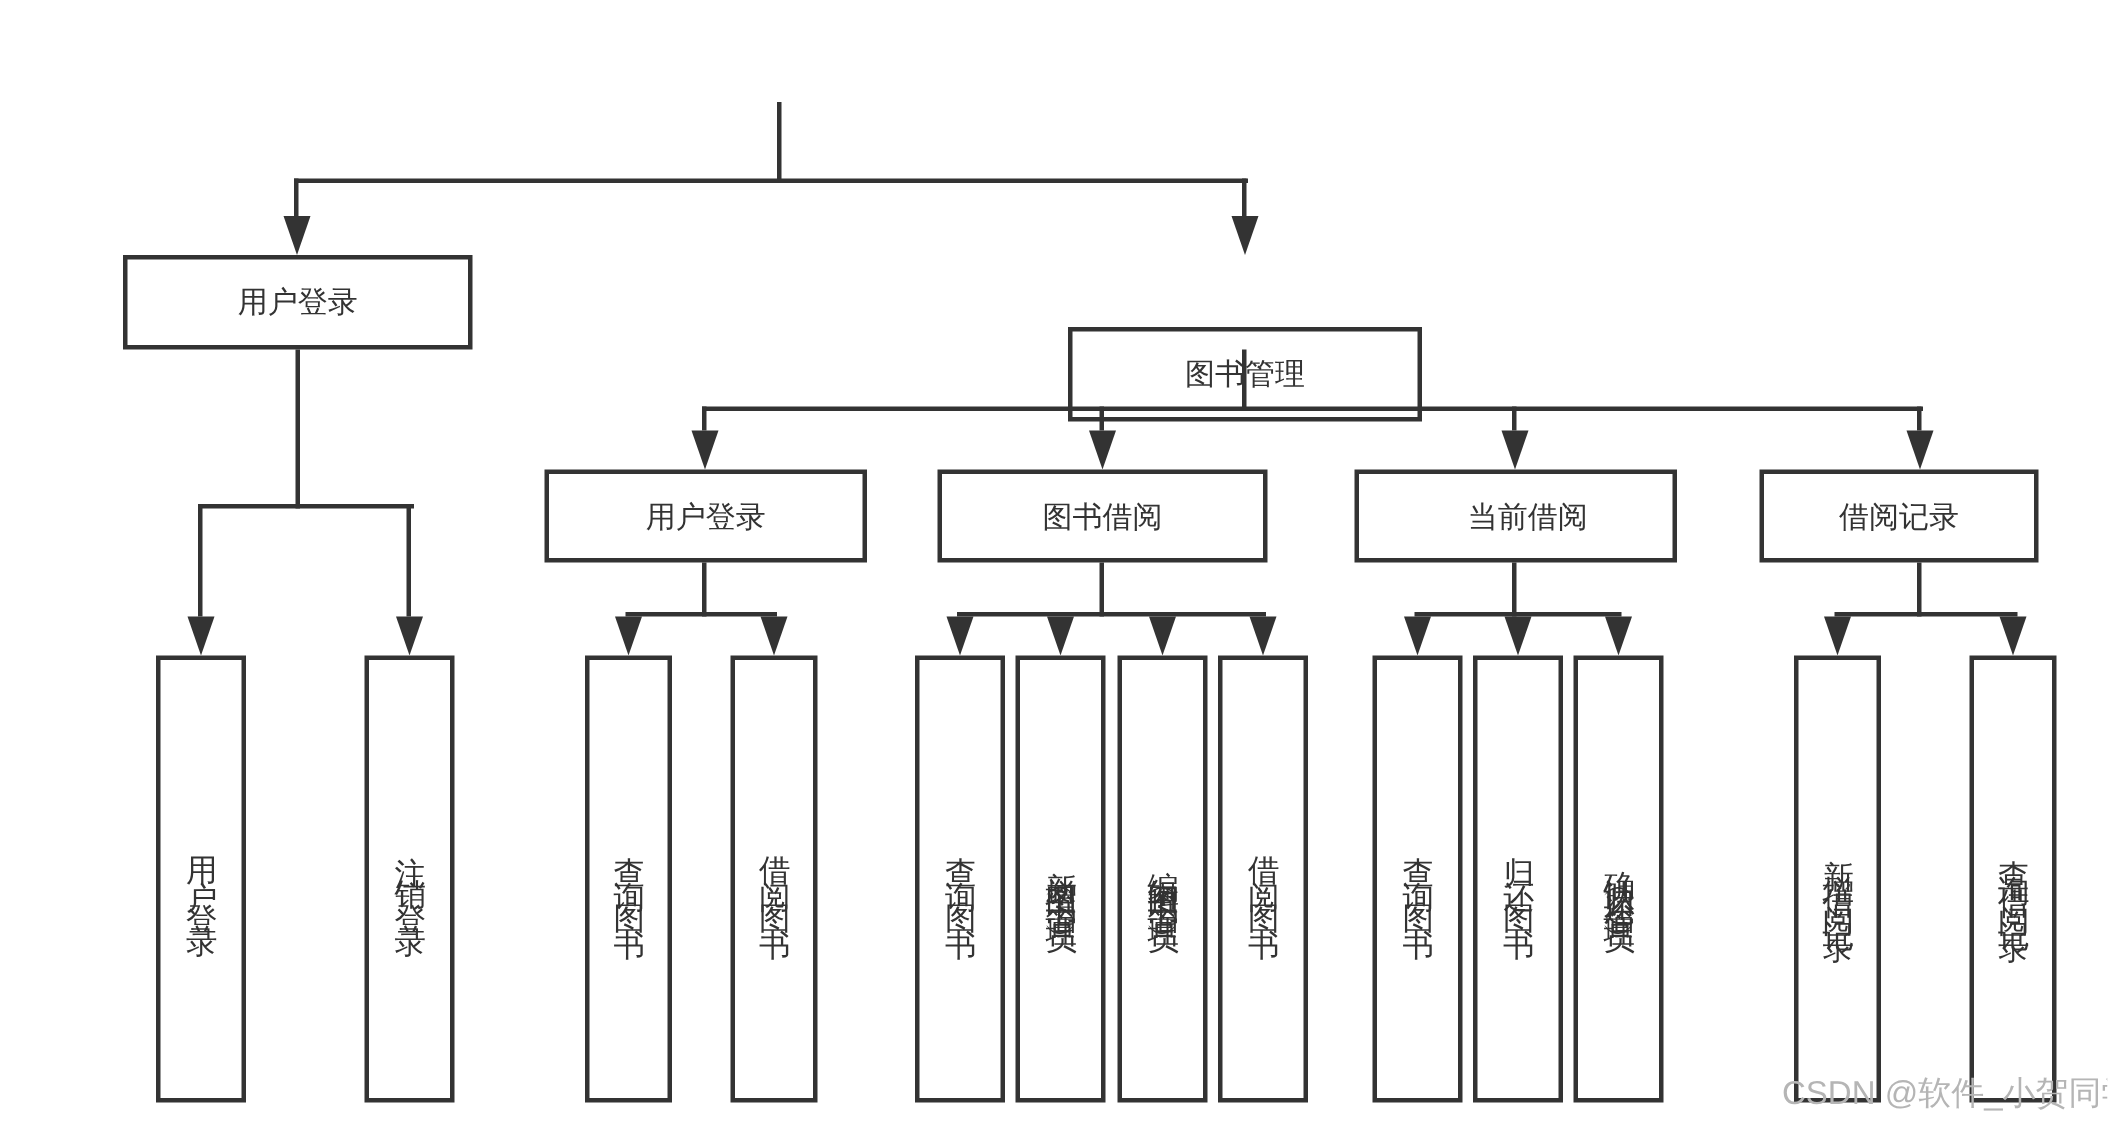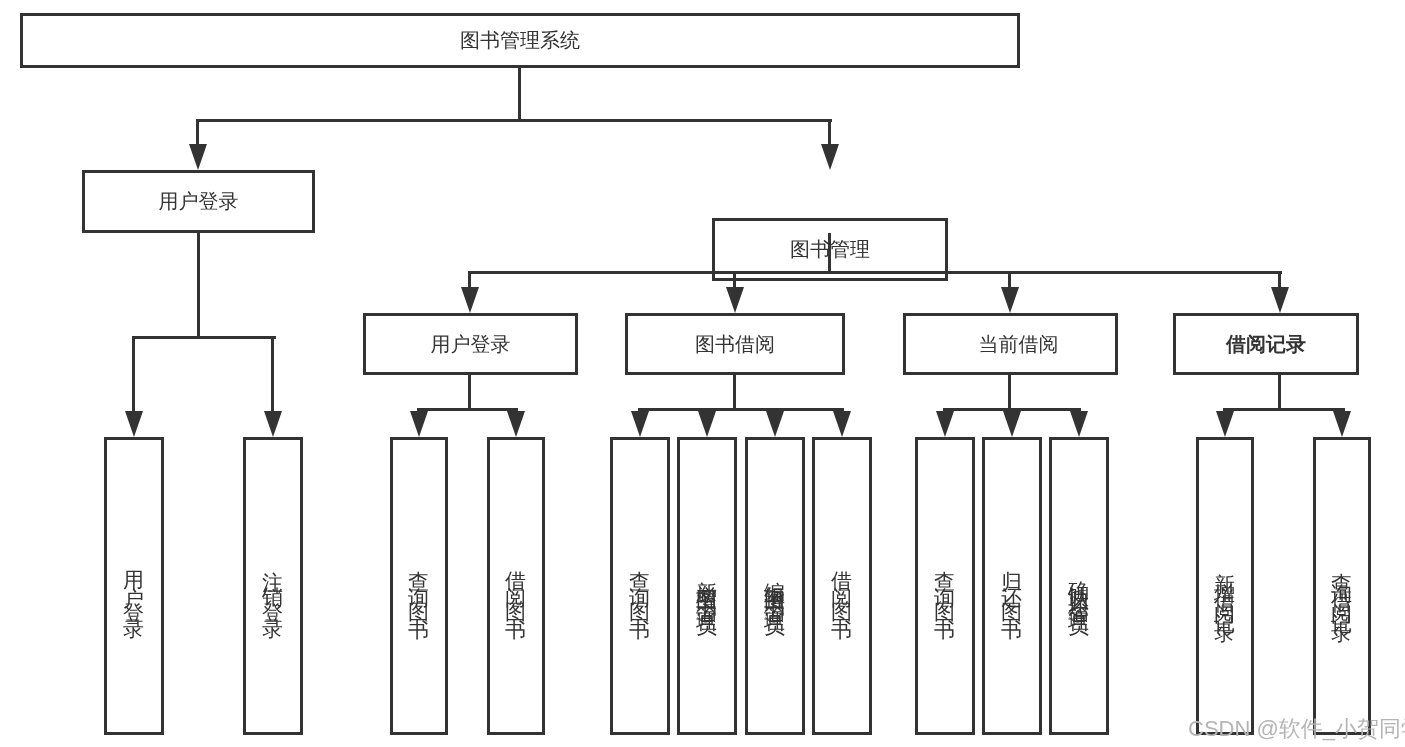--- a/index.html
+++ b/index.html
@@ -30,21 +30,20 @@
   .watermark{
     position:absolute;left:1188px;top:714px;
     font-size:22px;color:#b5b5b5;white-space:nowrap;
   }
 </style>
 </head>
 <body>
 
 <div class="canvas">
 
-  <div class="node" style="left:20px;top:13px;width:1000px;height:55px;">图书管理系统</div>
 
   <div class="v" style="left:518px;top:68px;height:52px;"></div>
   <div class="h" style="left:196px;top:119px;width:636px;"></div>
   <div class="v" style="left:196px;top:119px;height:27px;"></div>
   <div class="ar" style="left:189px;top:144px;"></div>
   <div class="v" style="left:828px;top:119px;height:27px;"></div>
   <div class="ar" style="left:821px;top:144px;"></div>
 
   <div class="node" style="left:82px;top:170px;width:233px;height:63px;">用户登录</div>
   <div class="node" style="left:712px;top:170px;width:236px;height:63px;margin-top:48px;">图书管理</div>
@@ -63,21 +62,21 @@
   <div class="v" style="left:733px;top:271px;height:16px;"></div>
   <div class="ar" style="left:726px;top:287px;"></div>
   <div class="v" style="left:1008px;top:271px;height:16px;"></div>
   <div class="ar" style="left:1001px;top:287px;"></div>
   <div class="v" style="left:1278px;top:271px;height:16px;"></div>
   <div class="ar" style="left:1271px;top:287px;"></div>
 
   <div class="node" style="left:363px;top:313px;width:215px;height:62px;">用户登录</div>
   <div class="node" style="left:625px;top:313px;width:220px;height:62px;">图书借阅</div>
   <div class="node" style="left:903px;top:313px;width:215px;height:62px;padding-left:16px;">当前借阅</div>
-  <div class="node" style="left:1173px;top:313px;width:186px;height:62px;font-weight:bold;">借阅记录</div>
+  <div class="node" style="left:1173px;top:313px;width:186px;height:62px;">借阅记录</div>
 
   <div class="v" style="left:468px;top:375px;height:36px;"></div>
   <div class="h" style="left:417px;top:408px;width:101px;"></div>
   <div class="ar" style="left:410px;top:411px;"></div>
   <div class="ar" style="left:507px;top:411px;"></div>
 
   <div class="v" style="left:733px;top:375px;height:36px;"></div>
   <div class="h" style="left:638px;top:408px;width:206px;"></div>
   <div class="ar" style="left:631px;top:411px;"></div>
   <div class="ar" style="left:698px;top:411px;"></div>

